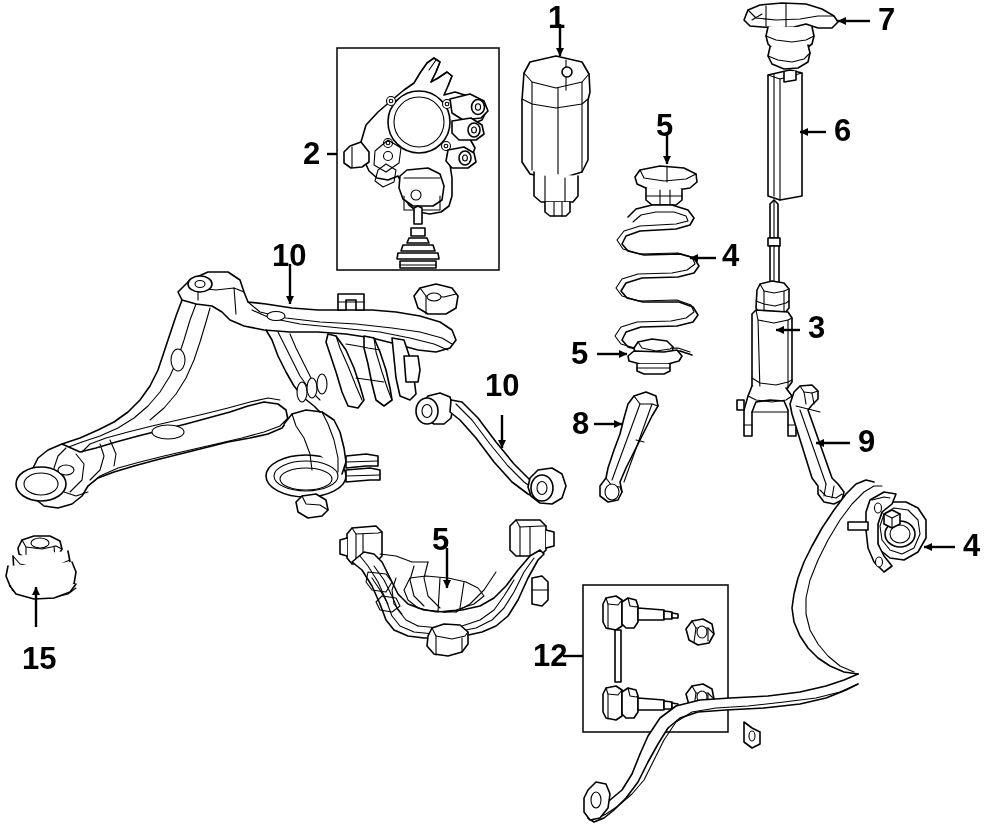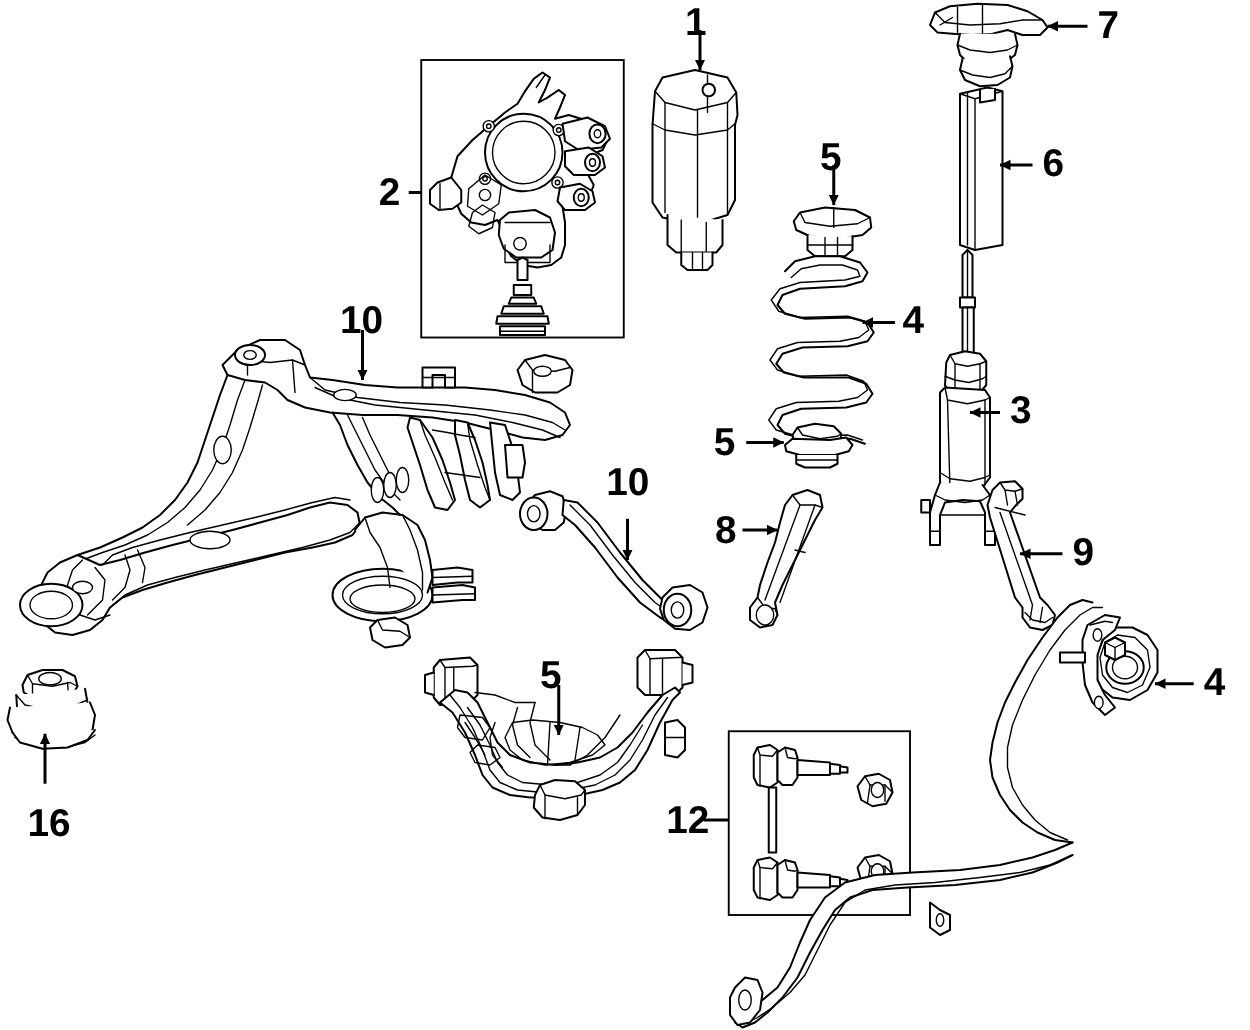--- a/index.html
+++ b/index.html
@@ -554,15 +554,15 @@
   <div class="callout-label" style="left:571px; top:338px;">5</div>
   <div class="callout-label" style="left:834px; top:115px;">6</div>
   <div class="callout-label" style="left:878px; top:4px;">7</div>
   <div class="callout-label" style="left:572px; top:408px;">8</div>
   <div class="callout-label" style="left:858px; top:426px;">9</div>
   <div class="callout-label" style="left:485px; top:370px;">10</div>
   <div class="callout-label" style="left:432px; top:524px;">5</div>
   <div class="callout-label" style="left:963px; top:530px;">4</div>
   <div class="callout-label" style="left:533px; top:640px;">12</div>
   <div class="callout-label" style="left:272px; top:240px;">10</div>
-  <div class="callout-label" style="left:22px;  top:643px;">16</div>
+  <div class="callout-label" style="left:22px;  top:643px;">15</div>
 
 </div>
 
 </body></html>

